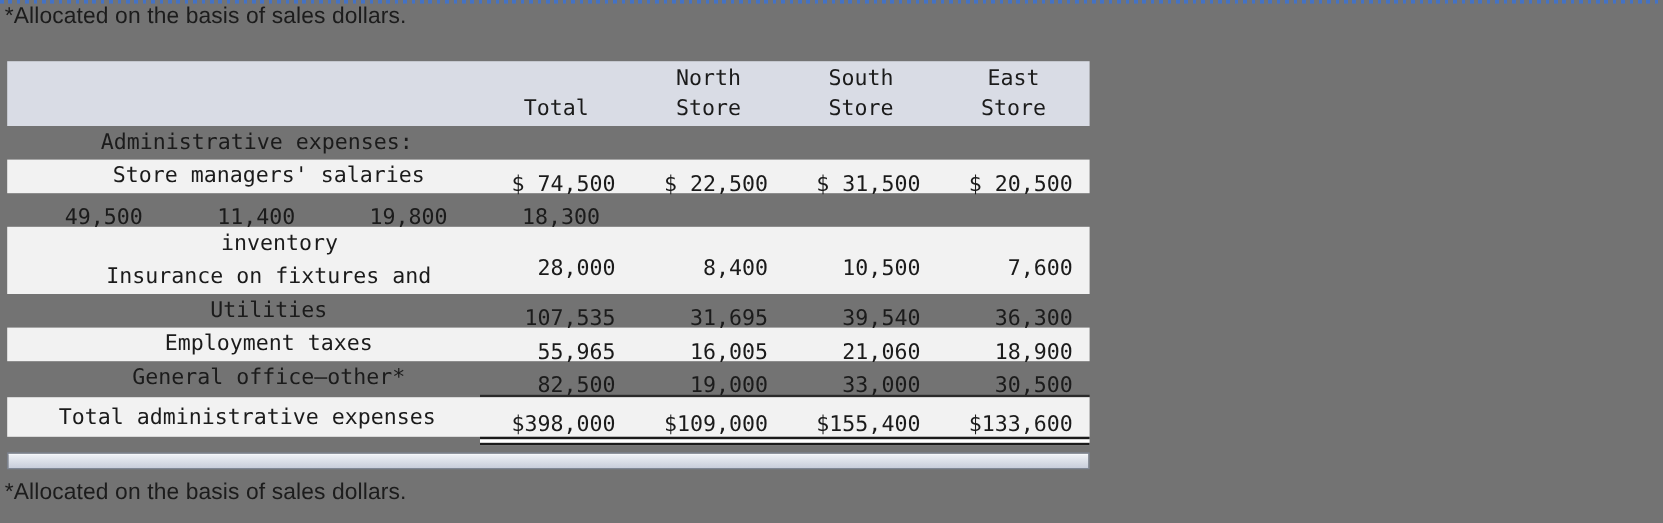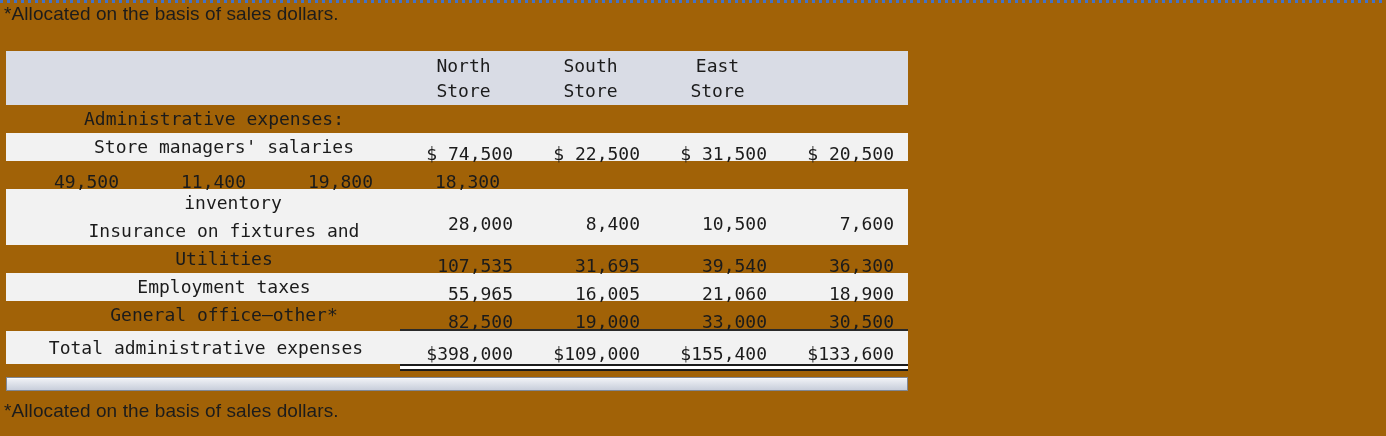--- a/index.html
+++ b/index.html
@@ -1,17 +1,17 @@
 <!DOCTYPE html>
 <html><head>
 <meta charset="utf-8">
 <style>
   html,body { margin:0; padding:0; background:#ffffff; }
   .canvas {
-    position:relative; width:1386px; height:436px; background:#a16207;
+    position:relative; width:1386px; height:436px; background:#737373;
     font-family:"Liberation Sans", sans-serif; color:#1d1d1d; overflow:hidden;text-decoration:underline;
   }
   .dotted-line {
     position:absolute; top:0; left:0; width:1386px; height:3px;
     background:repeating-linear-gradient(to right, #4472c4 0 3px, transparent 3px 7px);
   }
   .note { position:absolute; left:4px; font-size:19px; letter-spacing:0.1px; color:#1c1c1c; }
   .top-note { top:3px; }
   .bottom-note { top:400px; }
 
@@ -61,20 +61,24 @@
 <div class="canvas">
 
   <div class="dotted-line"></div>
 
   <div class="note top-note">*Allocated on the basis of sales dollars.</div>
 
   <div class="expense-table">
 
     <div class="trow thead">
       <div class="cell-label"></div>
+      <div class="cell-col">
+        <div class="hl"></div>
+        <div class="hl">Total</div>
+      </div>
       <div class="cell-col">
         <div class="hl">North</div>
         <div class="hl">Store</div>
       </div>
       <div class="cell-col">
         <div class="hl">South</div>
         <div class="hl">Store</div>
       </div>
       <div class="cell-col">
         <div class="hl">East</div>

